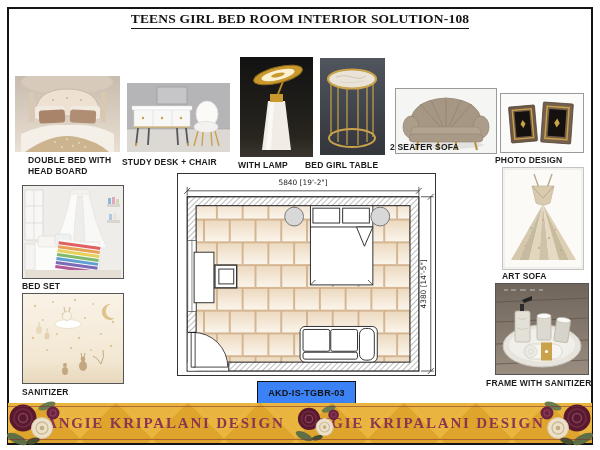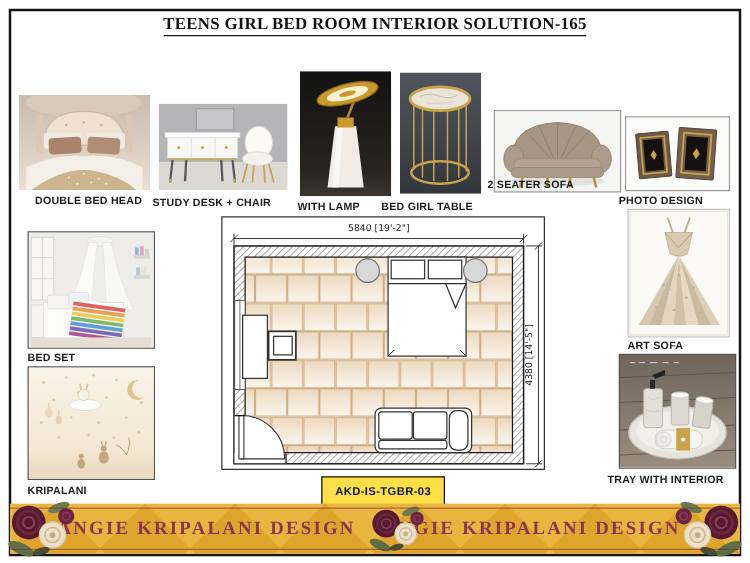--- a/index.html
+++ b/index.html
@@ -15,21 +15,21 @@
   .b-gray{border:1px solid #9a9a9a;}
   .b-dark{border:1px solid #555;}
   .b-lite{border:1px solid #c4c4c4;}
   .label{position:absolute;font-size:8.5px;font-weight:bold;color:#1b1b1b;
         letter-spacing:.2px;line-height:11px;text-align:left;}
   .label.left{text-align:left;}
   .plan-box{position:absolute;left:177px;top:173px;width:259px;height:203px;
         border:1px solid #333;background:#fff;box-sizing:border-box;}
   .plan-box svg{display:block;width:100%;height:100%;}
   .code-box{position:absolute;left:257px;top:381px;width:99px;height:24px;
-        border:1.5px solid #111;box-sizing:border-box;background:#fde047;
+        border:1.5px solid #111;box-sizing:border-box;background:#3b82f6;
         display:flex;align-items:center;justify-content:center;
         font-size:9px;font-weight:bold;color:#111;letter-spacing:.3px;}
   .banner{position:absolute;left:8px;top:403px;width:584px;height:40px;
         background-color:#dfa42c;
         background-image:
           linear-gradient(45deg, rgba(255,213,96,.35) 25%, transparent 25%, transparent 75%, rgba(255,213,96,.35) 75%),
           linear-gradient(-45deg, rgba(255,213,96,.35) 25%, transparent 25%, transparent 75%, rgba(255,213,96,.35) 75%);
         background-size:72px 72px;overflow:visible;}
   .banner::after{content:"";position:absolute;left:0;right:0;top:3px;bottom:3px;
         border-top:1px solid rgba(122,46,58,.55);border-bottom:1px solid rgba(122,46,58,.55);pointer-events:none;}
@@ -44,21 +44,21 @@
   .flowers.right{left:529px;transform:scaleX(-1);}
   .dimtxt{font-family:"DejaVu Sans",sans-serif;font-size:7.5px;fill:#222;}
 </style>
 </head>
 <body>
 
 <div class="page">
   <div class="page-border"></div>
 
   <div class="title">
-    <span>TEENS GIRL BED ROOM INTERIOR SOLUTION-165</span>
+    <span>TEENS GIRL BED ROOM INTERIOR SOLUTION-108</span>
   </div>
 
   <div class="tile" style="left:15px;top:76px;width:105px;height:76px;">
     <svg viewBox="0 0 105 76">
       <defs>
         <linearGradient id="bedbg" x1="0" y1="0" x2="0" y2="1">
           <stop offset="0" stop-color="#c7bcae"></stop>
             <stop offset="1" stop-color="#e9dfd2"></stop>
         </linearGradient>
       </defs>
@@ -86,21 +86,22 @@
         <circle cx="40" cy="66" r=".8"></circle>
           <circle cx="52" cy="63" r=".8"></circle>
           <circle cx="64" cy="67" r=".8"></circle>
         <circle cx="47" cy="71" r=".8"></circle>
           <circle cx="70" cy="71" r=".8"></circle>
           <circle cx="58" cy="70" r=".8"></circle>
       </g>
     </svg>
   </div>
   <div class="label left" style="left:28px;top:155px;width:100px;">
-    <div>DOUBLE BED HEAD</div>
+    <div>DOUBLE BED WITH</div>
+    <div>HEAD BOARD</div>
   </div>
 
   <div class="tile" style="left:127px;top:83px;width:103px;height:69px;">
     <svg viewBox="0 0 103 69">
       <rect width="103" height="69" fill="#b5b4b6"></rect>
       <rect y="46" width="103" height="23" fill="#dcd9d5"></rect>
       <line x1="0" y1="46" x2="103" y2="46" stroke="#a8a6a3" stroke-width=".6"></line>
       <rect x="30" y="4" width="30" height="17" fill="#c6c6c9" stroke="#9d9da1" stroke-width=".8"></rect>
       <rect x="5" y="23" width="60" height="4" fill="#fdfdfd" stroke="#d8d8d8" stroke-width=".5"></rect>
       <rect x="7" y="27" width="56" height="17" fill="#f7f7f6" stroke="#dedede" stroke-width=".5"></rect>
@@ -321,21 +322,21 @@
           <circle cx="42" cy="71" r="2"></circle>
         <ellipse cx="60" cy="72" rx="4" ry="5"></ellipse>
           <circle cx="60" cy="65" r="2.4"></circle>
         <line x1="59" y1="63" x2="58" y2="59" stroke="#c2a87e" stroke-width="1"></line>
         <line x1="61" y1="63" x2="62" y2="59" stroke="#c2a87e" stroke-width="1"></line>
       </g>
       <path d="M78,70 q4,-8 2,-14 M78,70 q-3,-6 -8,-8" stroke="#b89a6e" stroke-width=".8" fill="none"></path>
     </svg>
   </div>
   <div class="label" style="left:22px;top:387px;width:100px;">
-    <div>KRIPALANI</div>
+    <div>SANITIZER</div>
   </div>
 
   <div class="tile b-lite" style="left:502px;top:167px;width:80px;height:101px;">
     <svg viewBox="0 0 80 101">
       <rect width="80" height="101" fill="#fbfaf7"></rect>
       <rect x="1" y="1" width="78" height="99" fill="none" stroke="#e8e5de" stroke-width="1"></rect>
       <g>
         <line x1="31" y1="6" x2="36" y2="20" stroke="#b8a88e" stroke-width="1.4"></line>
         <line x1="49" y1="6" x2="44" y2="20" stroke="#b8a88e" stroke-width="1.4"></line>
         <path d="M29,18 L51,18 L47,35 Q40,39 33,35 Z" fill="#d9cbae" stroke="#bcab8c" stroke-width=".6"></path>
@@ -402,21 +403,21 @@
       <g>
         <rect x="28" y="60" width="38" height="15" rx="7.5" fill="#f6f5f1" stroke="#d5d1c8" stroke-width=".8"></rect>
         <circle cx="35" cy="67.5" r="6" fill="#ecebe5" stroke="#d5d1c8" stroke-width=".7"></circle>
         <circle cx="35" cy="67.5" r="2.5" fill="none" stroke="#d5d1c8" stroke-width=".7"></circle>
         <rect x="45" y="58.5" width="11" height="18" fill="#c9a24a"></rect>
         <circle cx="50.5" cy="67.5" r="1.6" fill="#ffffff"></circle>
       </g>
     </svg>
   </div>
   <div class="label" style="left:486px;top:378px;width:110px;">
-    <div>TRAY WITH INTERIOR</div>
+    <div>FRAME WITH SANITIZER</div>
   </div>
 
   <div class="plan-box">
     <svg viewBox="0 0 259 203">
       <defs>
         <pattern id="hatch" width="4" height="4" patternUnits="userSpaceOnUse" patternTransform="rotate(45)">
           <line x1="0" y1="0" x2="0" y2="4" stroke="#555" stroke-width=".8"></line>
         </pattern>
         <linearGradient id="tileGrad" x1="0" y1="0" x2="0" y2="1">
           <stop offset="0" stop-color="#ecd9bf"></stop>

